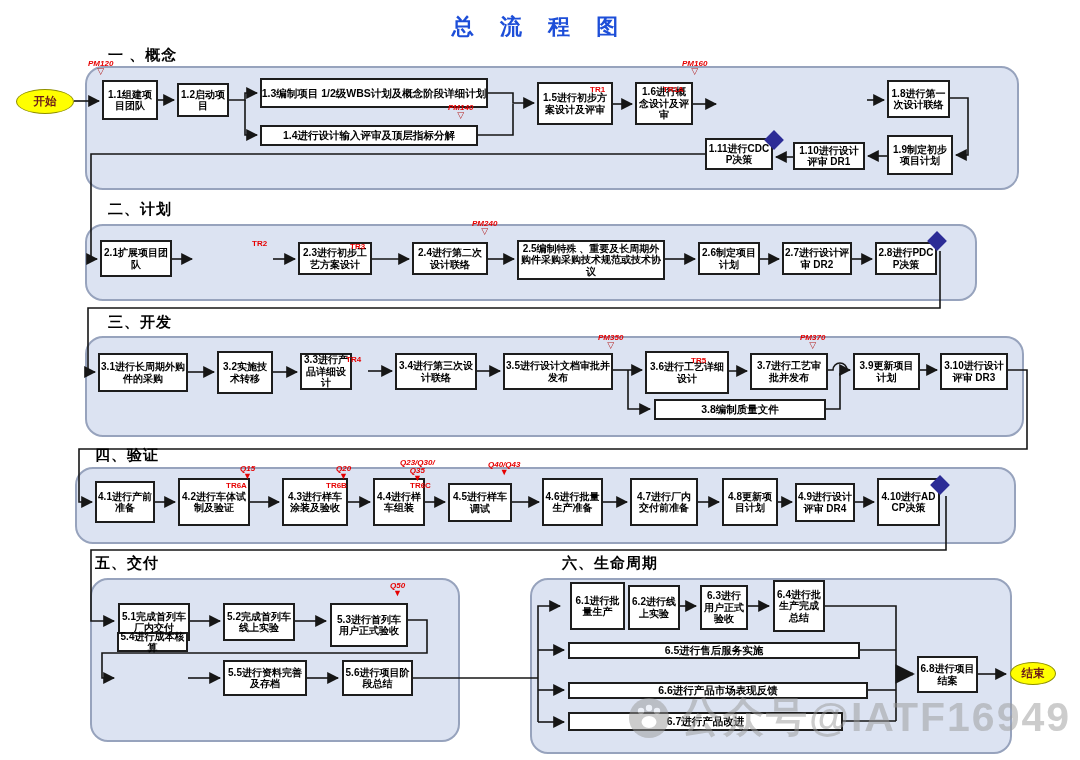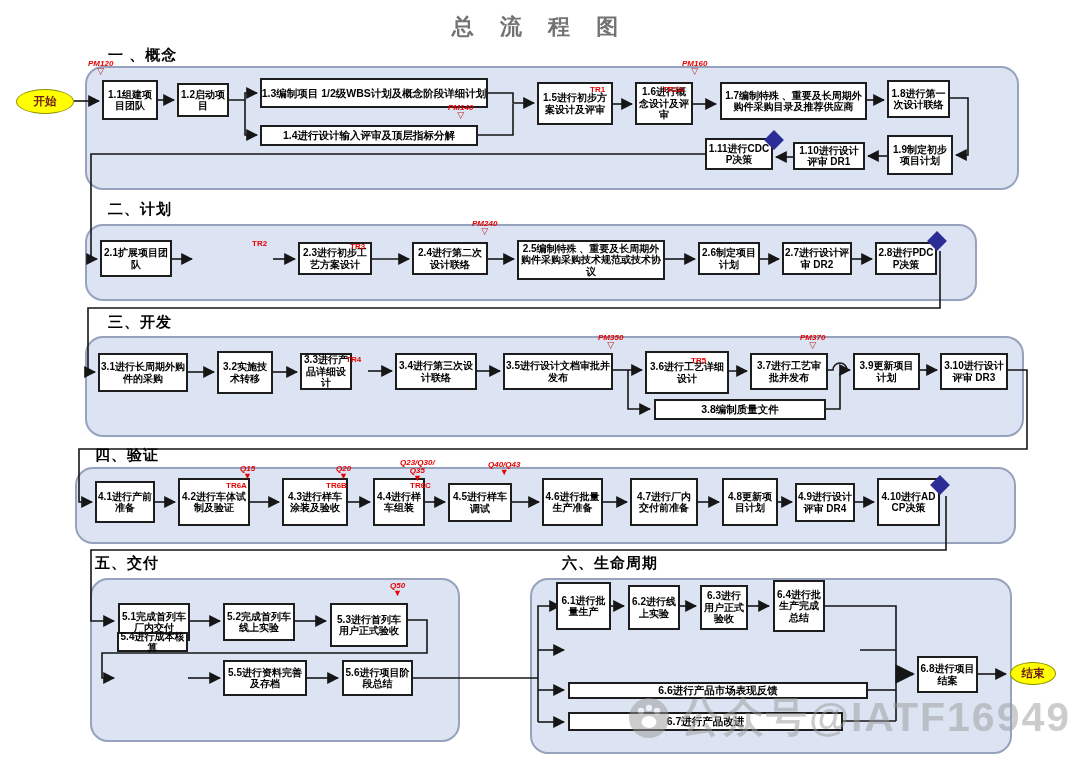--- a/index.html
+++ b/index.html
@@ -1,18 +1,18 @@
 <!DOCTYPE html>
 <html><head>
 <meta charset="utf-8">
 <style>
   html,body{margin:0;padding:0;background:#fff;}
   .canvas{position:relative;width:1080px;height:760px;background:#fff;overflow:hidden;
           font-family:"Liberation Sans",sans-serif;}
-  .title{position:absolute;left:0;right:0;top:12px;text-align:center;color:#737373;
+  .title{position:absolute;left:0;right:0;top:12px;text-align:center;color:#1d4ed8;
          font-size:22px;font-weight:bold;letter-spacing:10px;z-index:2;}
   .container{position:absolute;background:#dce3f2;border:2px solid #97a3bd;border-radius:18px;z-index:0;}
   .heading{position:absolute;font-weight:bold;font-size:15px;color:#000;z-index:2;letter-spacing:1px;}
   .wires{position:absolute;left:0;top:0;z-index:1;}
   .wire{fill:none;stroke:#161616;stroke-width:1.6;}
   .wire.thick{stroke-width:2.6;}
   .box{position:absolute;background:#fff;border:2px solid #1d1d1d;box-sizing:border-box;
        display:flex;align-items:center;justify-content:center;text-align:center;
        font-weight:bold;font-size:10px;line-height:1.15;color:#000;word-break:break-all;
        padding:0 1px;z-index:2;}
@@ -129,21 +129,20 @@
 
   <div class="terminal" style="left:16px;top:89px;width:58px;height:25px">开始</div>
   <div class="terminal" style="left:1010px;top:662px;width:46px;height:23px">结束</div>
 
   <div class="box" style="left:102px;top:80px;width:56px;height:40px">1.1组建项目团队</div>
   <div class="box" style="left:177px;top:83px;width:52px;height:34px">1.2启动项目</div>
   <div class="box bar" style="left:260px;top:78px;width:228px;height:30px">1.3编制项目 1/2级WBS计划及概念阶段详细计划</div>
   <div class="box bar" style="left:260px;top:125px;width:218px;height:21px">1.4进行设计输入评审及顶层指标分解</div>
   <div class="box" style="left:537px;top:82px;width:76px;height:43px">1.5进行初步方案设计及评审</div>
   <div class="box" style="left:635px;top:82px;width:58px;height:43px">1.6进行概念设计及评审</div>
-  <div class="box" style="left:720px;top:82px;width:147px;height:38px">1.7编制特殊 、重要及长周期外购件采购目录及推荐供应商</div>
   <div class="box" style="left:887px;top:80px;width:63px;height:38px">1.8进行第一次设计联络</div>
   <div class="box" style="left:887px;top:135px;width:66px;height:40px">1.9制定初步项目计划</div>
   <div class="box" style="left:793px;top:142px;width:72px;height:28px">1.10进行设计评审 DR1</div>
   <div class="box" style="left:705px;top:138px;width:68px;height:32px">1.11进行CDCP决策</div>
 
   <div class="box" style="left:100px;top:240px;width:72px;height:37px">2.1扩展项目团队</div>
   <div class="box" style="left:298px;top:242px;width:74px;height:33px">2.3进行初步工艺方案设计</div>
   <div class="box" style="left:412px;top:242px;width:76px;height:33px">2.4进行第二次设计联络</div>
   <div class="box" style="left:517px;top:240px;width:148px;height:40px">2.5编制特殊 、重要及长周期外购件采购采购技术规范或技术协议</div>
   <div class="box" style="left:698px;top:242px;width:62px;height:33px">2.6制定项目计划</div>
@@ -172,24 +171,25 @@
   <div class="box" style="left:795px;top:483px;width:60px;height:39px">4.9进行设计评审 DR4</div>
   <div class="box" style="left:877px;top:478px;width:63px;height:48px">4.10进行ADCP决策</div>
 
   <div class="box" style="left:118px;top:603px;width:72px;height:38px">5.1完成首列车厂内交付</div>
   <div class="box" style="left:223px;top:603px;width:72px;height:38px">5.2完成首列车线上实验</div>
   <div class="box" style="left:330px;top:603px;width:78px;height:44px">5.3进行首列车用户正式验收</div>
   <div class="box" style="left:117px;top:632px;width:71px;height:20px">5.4进行成本核算</div>
   <div class="box" style="left:223px;top:660px;width:84px;height:36px">5.5进行资料完善及存档</div>
   <div class="box" style="left:342px;top:660px;width:71px;height:36px">5.6进行项目阶段总结</div>
 
-  <div class="box" style="left:556px;top:582px;width:55px;height:48px">6.1进行批量生产</div>
+  <div class="box" style="left:570px;top:582px;width:55px;height:48px">6.1进行批量生产</div>
   <div class="box" style="left:628px;top:585px;width:52px;height:45px">6.2进行线上实验</div>
   <div class="box" style="left:700px;top:585px;width:48px;height:45px">6.3进行用户正式验收</div>
   <div class="box" style="left:773px;top:580px;width:52px;height:52px">6.4进行批生产完成总结</div>
+  <div class="box bar" style="left:568px;top:642px;width:292px;height:17px">6.5进行售后服务实施</div>
   <div class="box bar" style="left:568px;top:682px;width:300px;height:17px">6.6进行产品市场表现反馈</div>
   <div class="box bar" style="left:568px;top:712px;width:275px;height:19px">6.7进行产品改进</div>
   <div class="box" style="left:917px;top:656px;width:61px;height:37px">6.8进行项目结案</div>
 
   <div class="diamond" style="left:767px;top:133px"></div>
   <div class="diamond" style="left:930px;top:234px"></div>
   <div class="diamond" style="left:933px;top:478px"></div>
 
   <div class="ms pm" style="left:88px;top:60px">
       <span class="ms-label">PM120</span>

